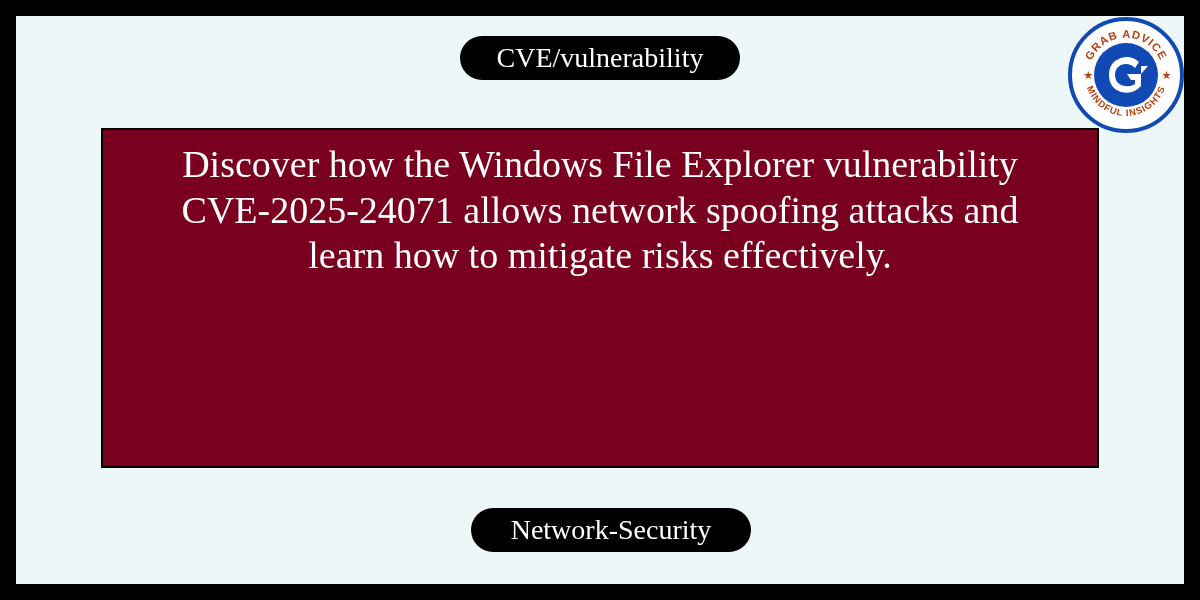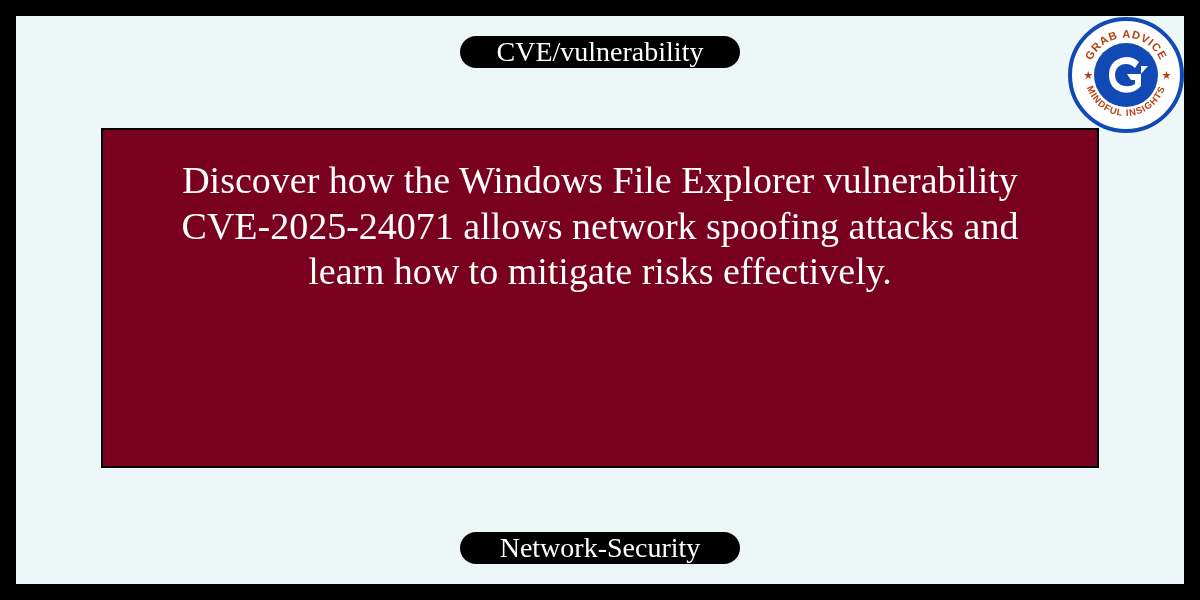--- a/index.html
+++ b/index.html
@@ -32,43 +32,44 @@
       gap: 120px;
       position: absolute;
       width: 100%;
     }
     
     .tag-row-top {
       top: 20px;
     }
     
     .tag-row-bottom {
-      bottom: 20px;
+      bottom: 32px;
+      margin-left: 11px;
     }
     
     .tag {
       background: #000;
       color: #fff;
       font-size: 28px;
-      padding: 0 30px;
+      padding: 6px 30px;
       border-radius: 22px;
       font-family: Georgia, serif;
       min-width: 280px;
       text-align: center;
     }
     
     .content-box {
       position: absolute;
       top: 112px;
       left: 85px;
       right: 85px;
       height: 340px;
       background: #7a001f;
       border: 2px solid #000;
-      padding: 28px 40px;
+      padding: 12px 40px;
     }
     
     .content-text {
       color: #fff;
       font-size: 38px;
       line-height: 1.2;
       text-align: center;
       font-family: Georgia, serif;
     }
     

